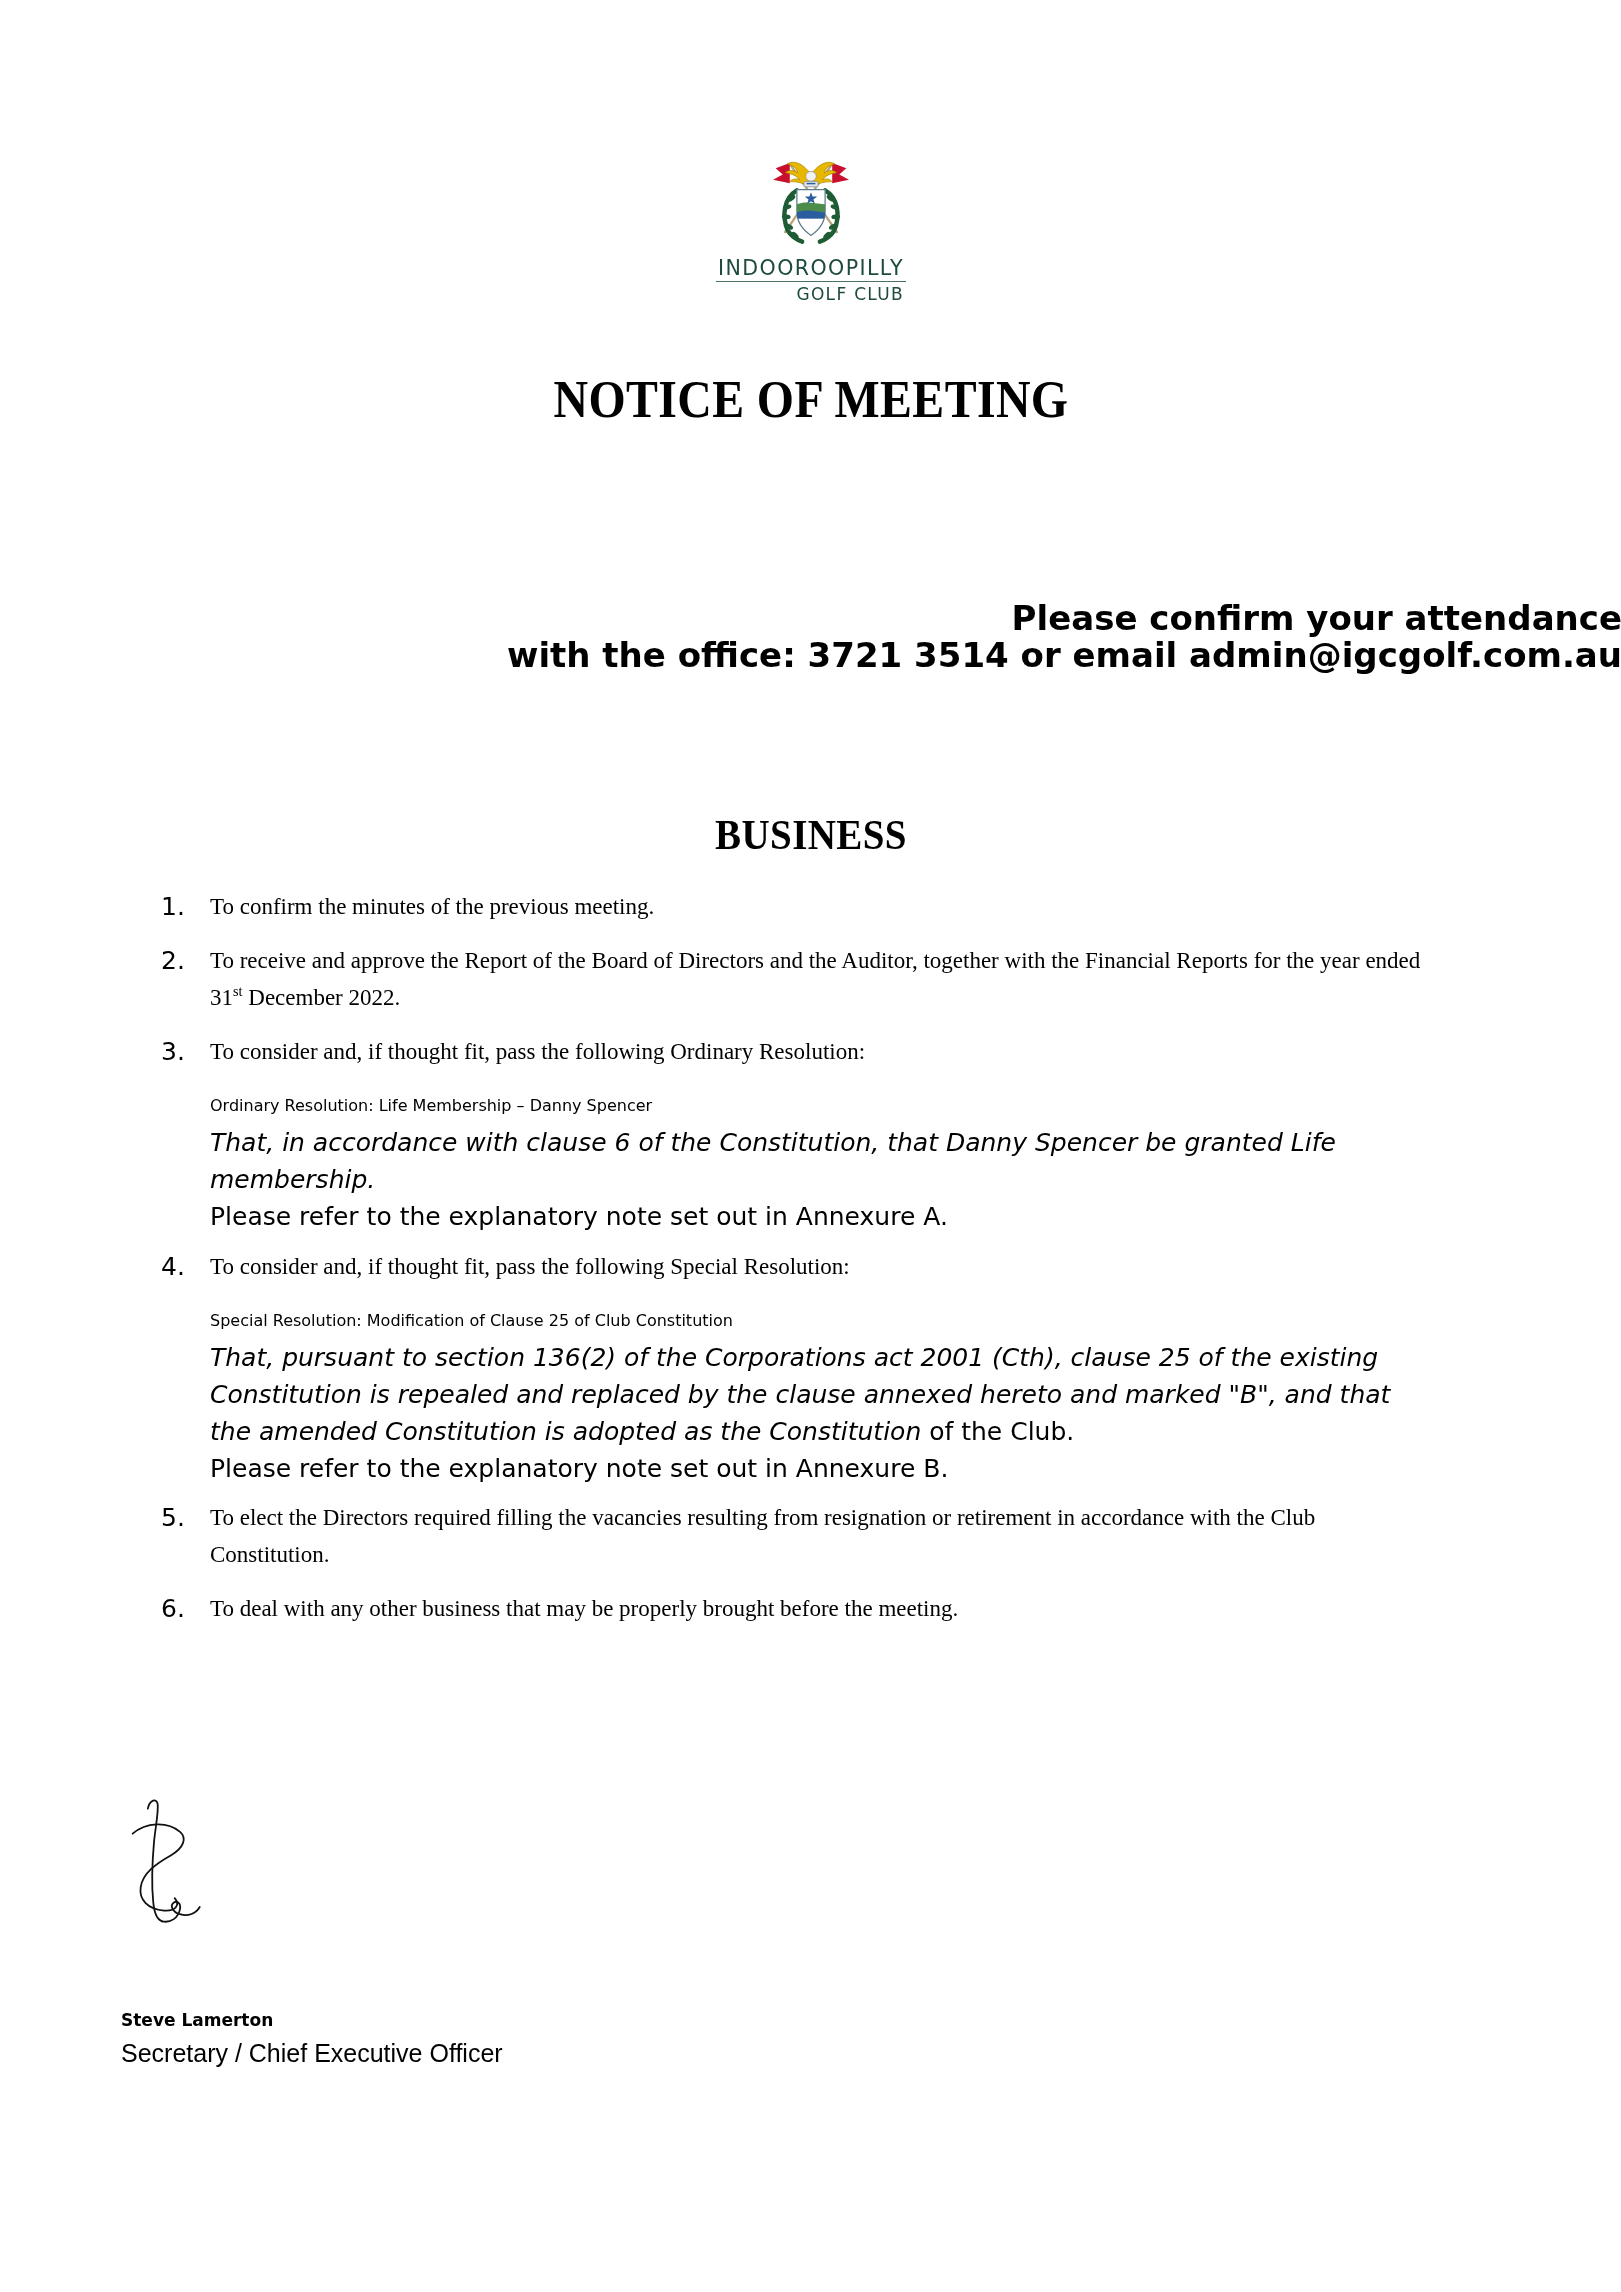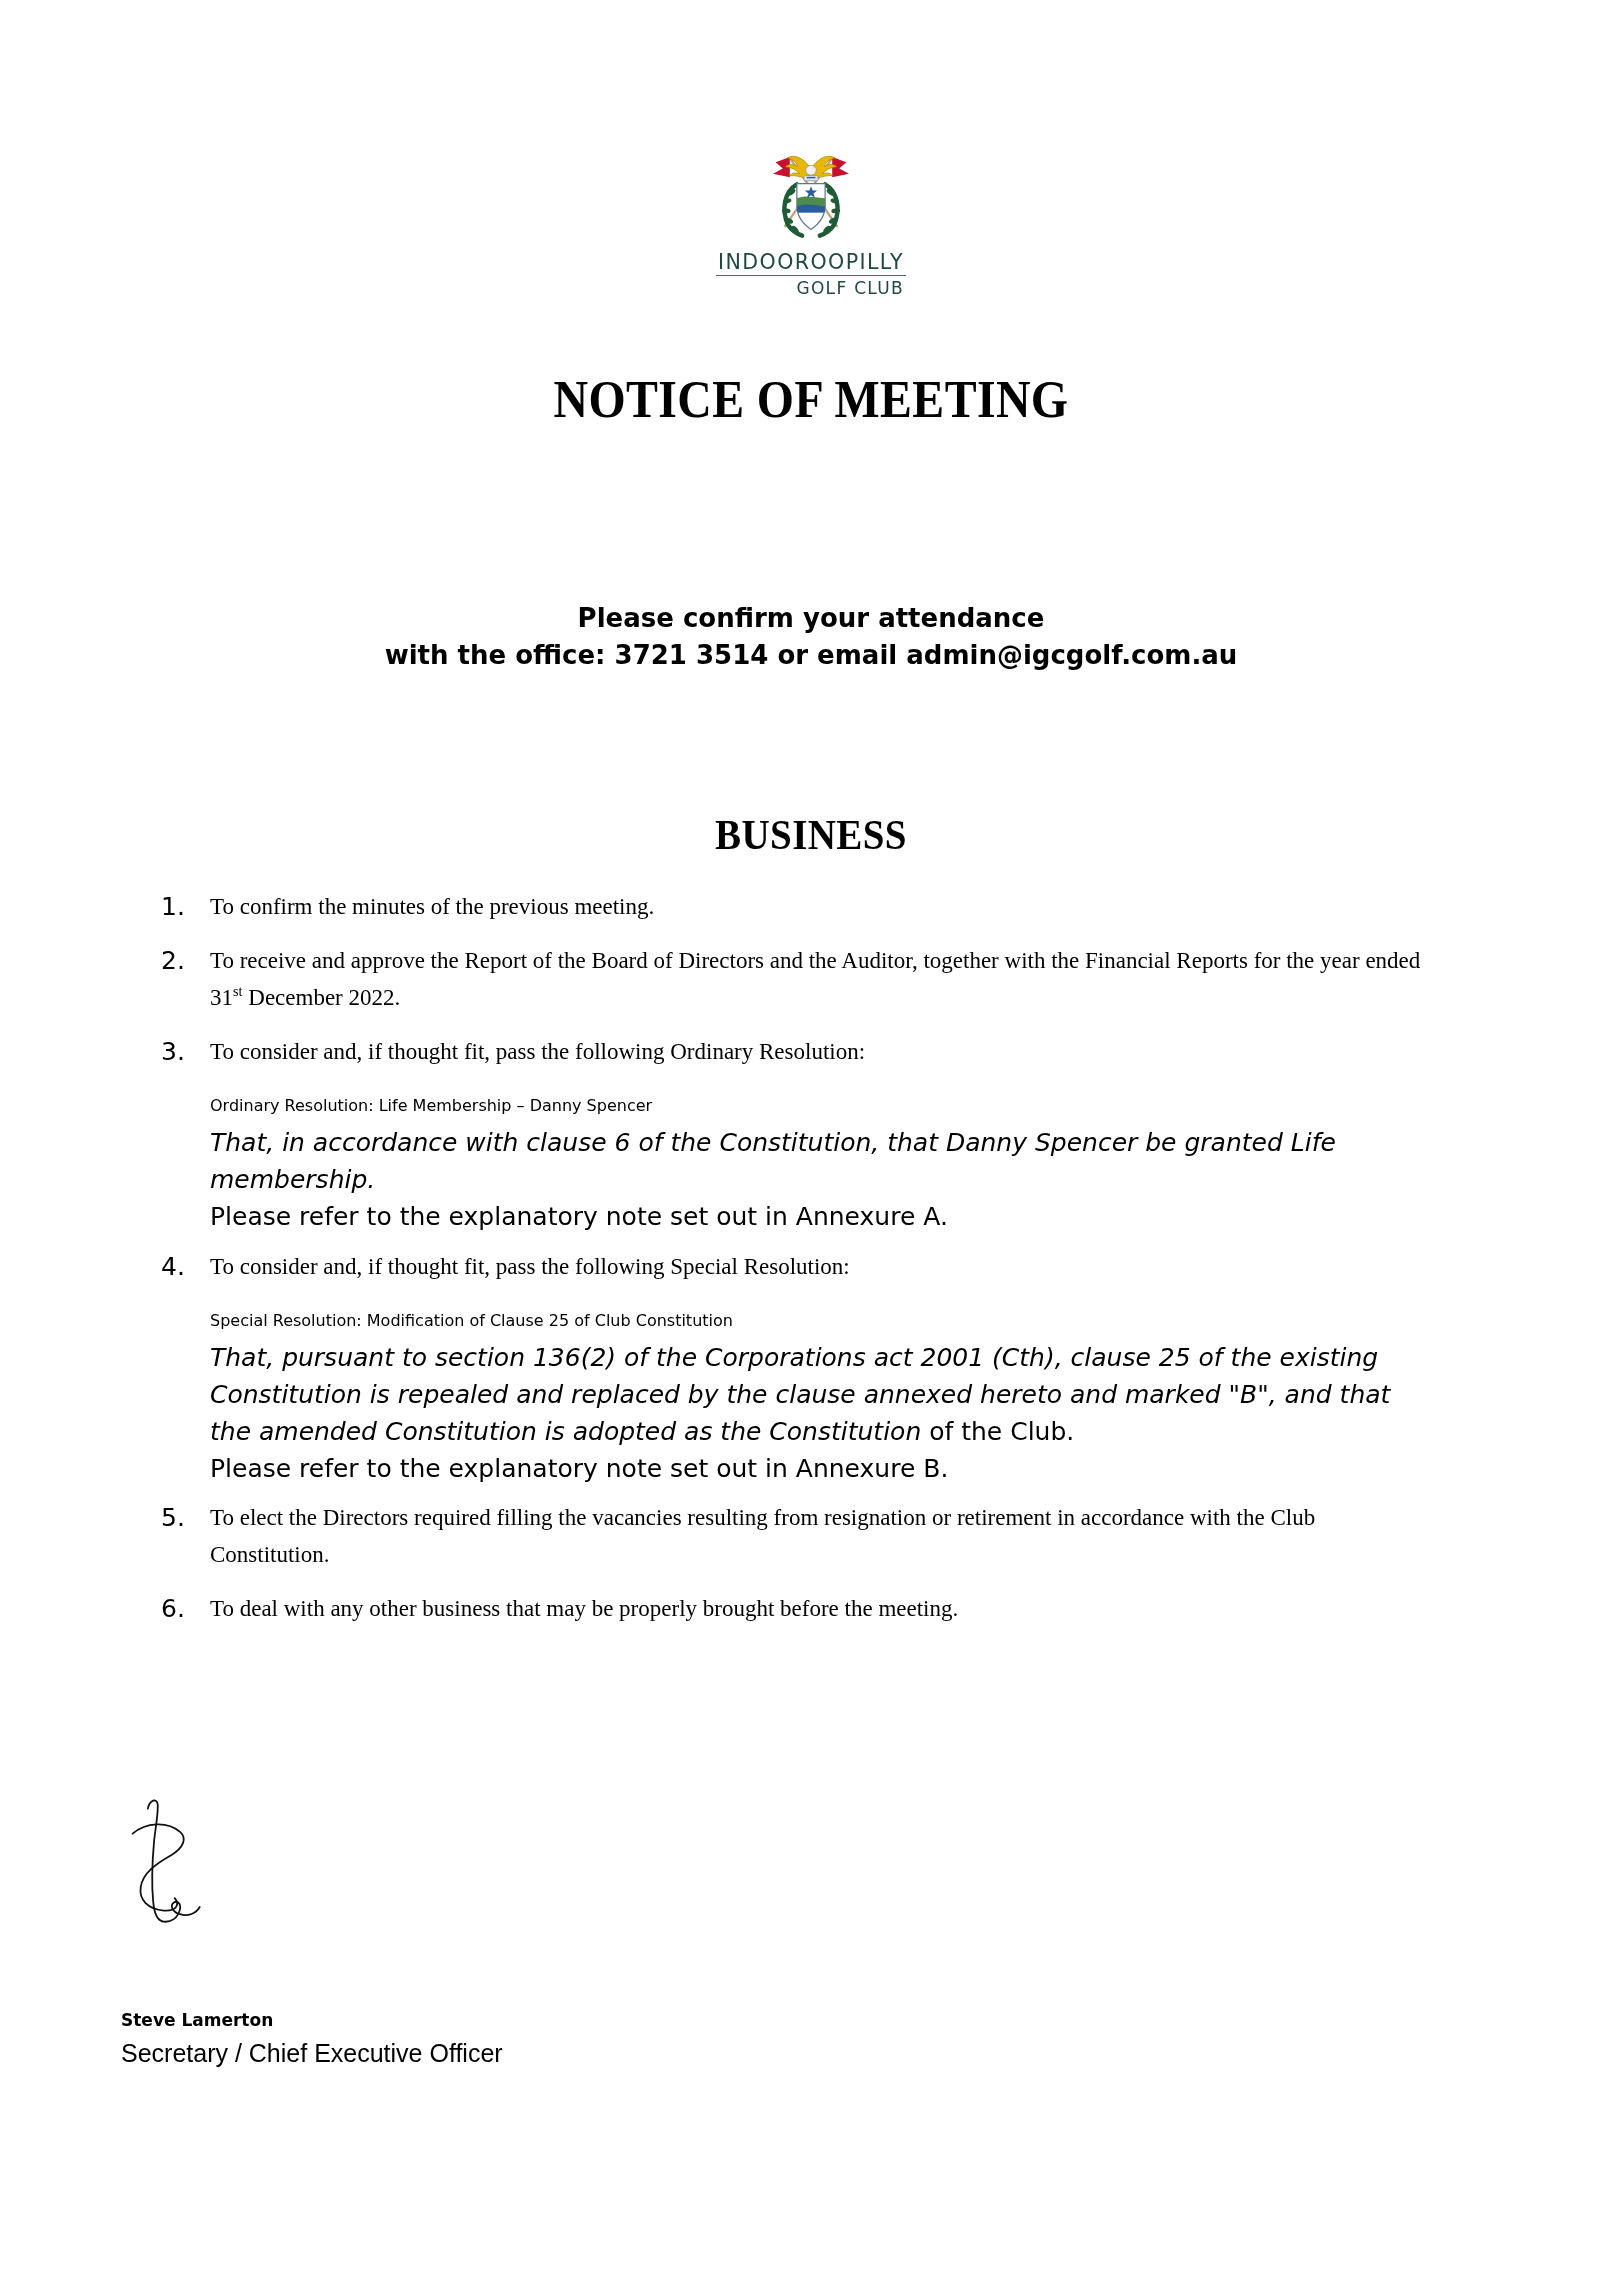--- a/index.html
+++ b/index.html
@@ -18,21 +18,21 @@
     position: relative;
     width: 1622px;
     height: 2293px;
     background: #ffffff;
     box-sizing: border-box;
   }
 
   
   .logo-block {
     position: absolute;
-    top: 142px;
+    top: 148px;
     left: 0;
     width: 1622px;
     display: flex;
     flex-direction: column;
     align-items: center;
   }
   .crest {
     width: 106px;
     height: 106px;
     display: block;
@@ -83,24 +83,24 @@
     text-align: center;
     font-family: "Liberation Sans", sans-serif;
     font-size: 27px;
     line-height: 37px;
   }
   .confirm-block {
     position: absolute;
     top: 600px;
     left: 0;
     width: 1622px;
-    text-align: center;
+    text-align: right;
     font-family: "DejaVu Sans", sans-serif;
     font-weight: bold;
-    font-size: 26px;
+    font-size: 34px;
     line-height: 37px;
   }
   .business-heading {
     position: absolute;
     top: 811px;
     left: 0;
     width: 1622px;
     text-align: center;
     font-family: "Liberation Serif", serif;
     font-weight: bold;

